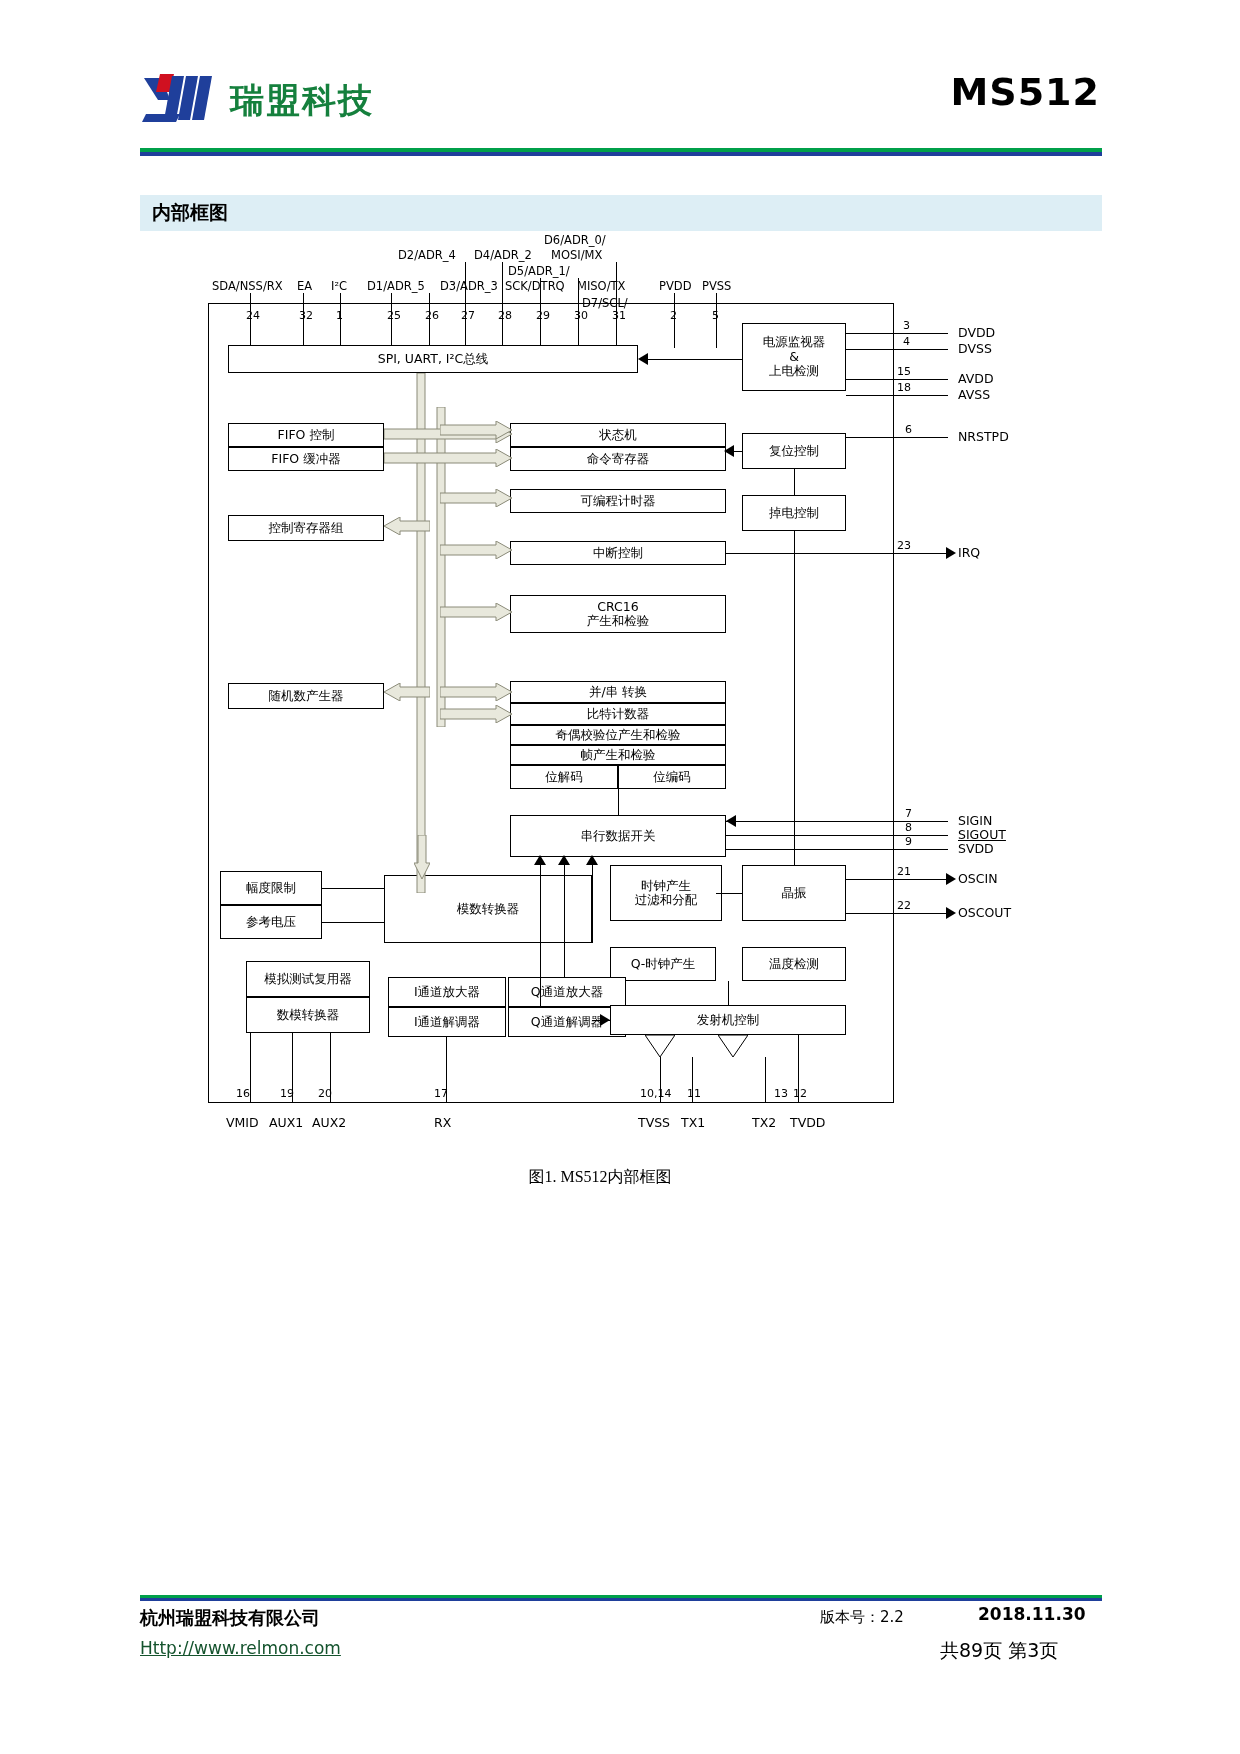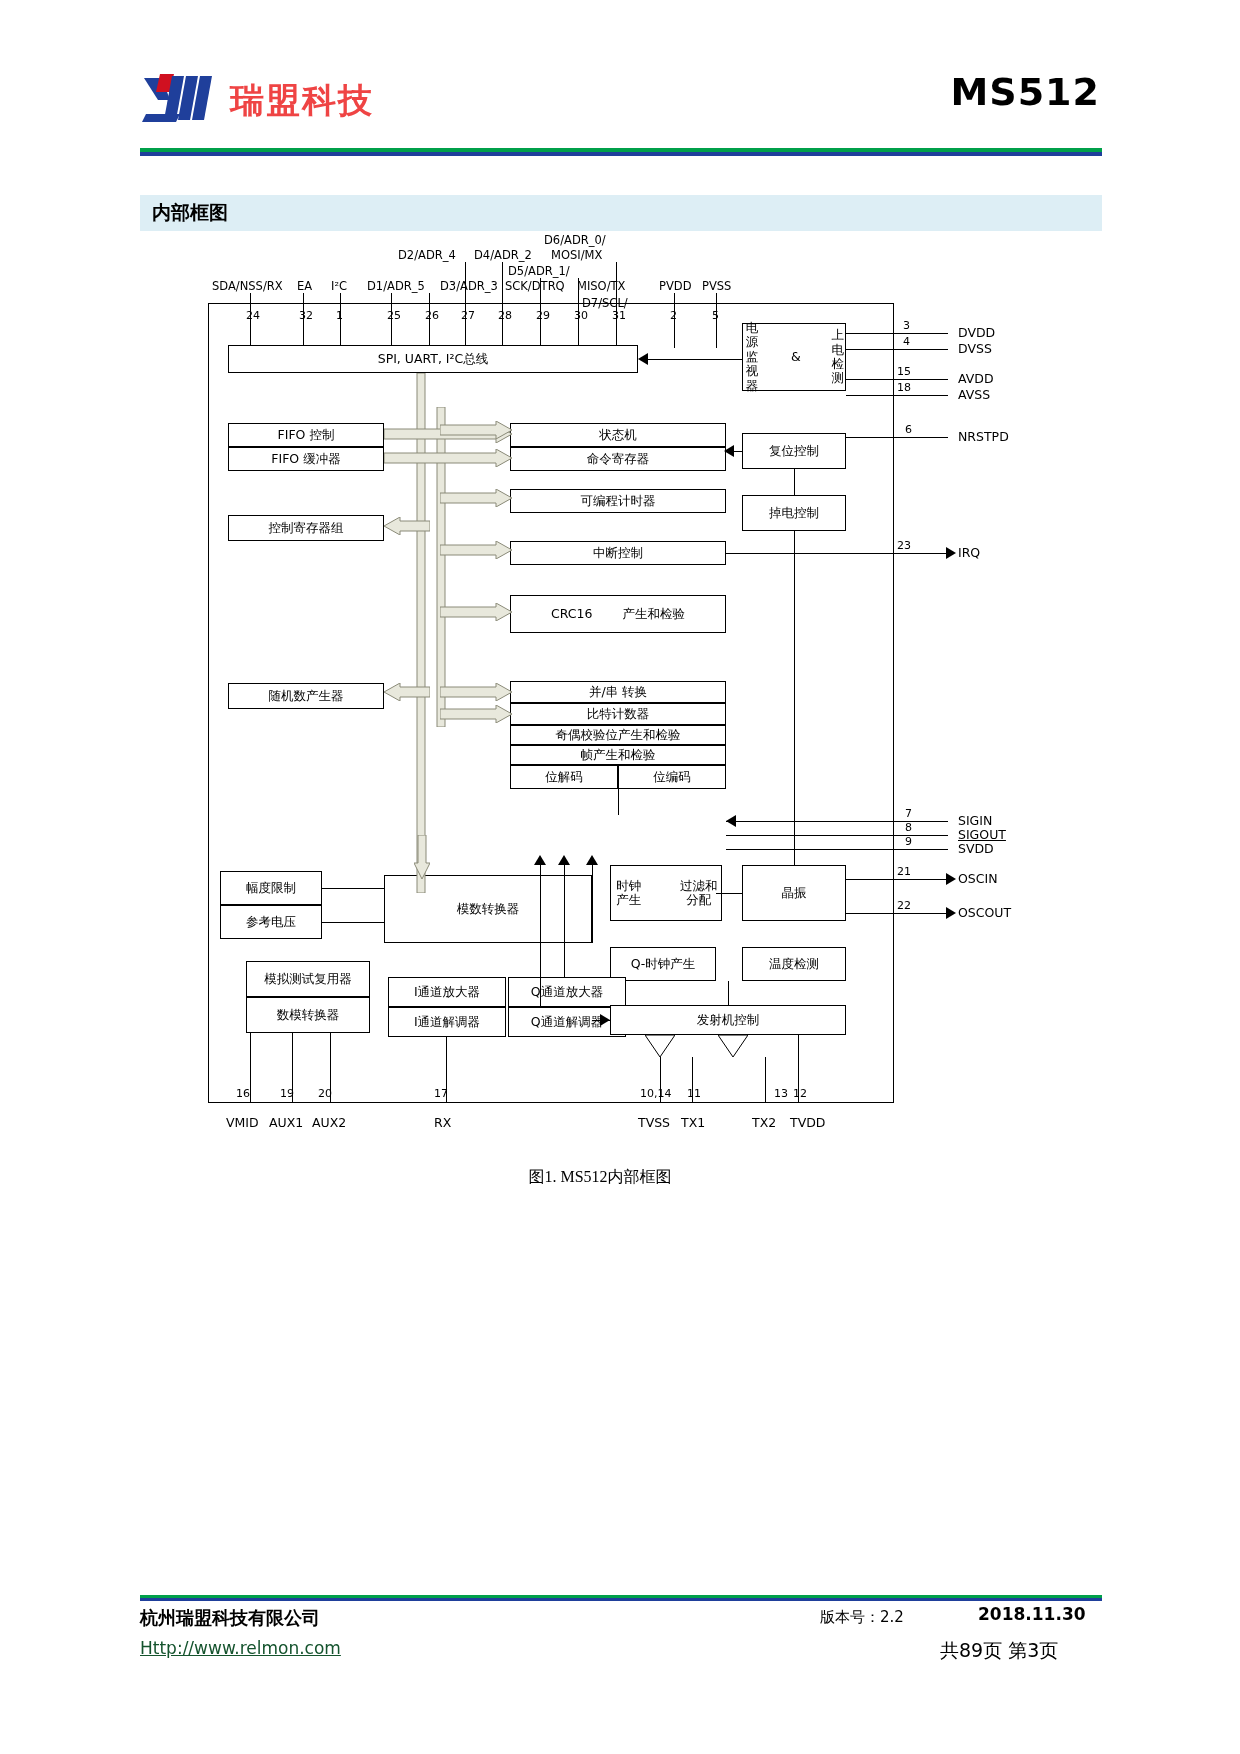--- a/index.html
+++ b/index.html
@@ -10,21 +10,21 @@
     color:#000;
     position:relative;
     overflow:hidden;
   }
   .page { position:absolute; left:0; top:0; width:1240px; height:1754px; }
 
   
   #header { position:absolute; left:140px; top:60px; width:960px; height:90px; }
   #logo-mark { position:absolute; left:0px; top:10px; width:85px; height:58px; }
   #logo-text { position:absolute; left:90px; top:18px; font-family:"DejaVu Sans", sans-serif;
-               font-size:34px; font-weight:bold; letter-spacing:2px; color:#ef4444; }
+               font-size:34px; font-weight:bold; letter-spacing:2px; color:#15803d; }
   #part-number { position:absolute; right:0px; top:10px; font-family:"DejaVu Sans", sans-serif;
                  font-size:38px; font-weight:bold; letter-spacing:1px; }
   #header-rule-green { position:absolute; left:140px; top:148px; width:962px; height:4px; background:#00a04a; }
   #header-rule-blue  { position:absolute; left:140px; top:152px; width:962px; height:4px; background:#1f3f9b; }
 
   
   #section-bar { position:absolute; left:140px; top:195px; width:962px; height:36px;
                  background:#ddeef5; }
   #section-title { position:absolute; left:152px; top:200px; font-family:"DejaVu Sans", sans-serif;
                    font-size:19px; font-weight:bold; color:#000; }
@@ -32,21 +32,21 @@
   
   #diagram { position:absolute; left:140px; top:235px; width:962px; height:930px; }
 
   .box {
     position:absolute; box-sizing:border-box;
     border:1px solid #000; background:#fff;
     display:flex; align-items:center; justify-content:center;
     text-align:center; font-size:12.5px; line-height:1.15;
     font-family:"DejaVu Sans", sans-serif;
   }
-  .box.multi { flex-direction:row;gap:30px; }
+  .box.multi { flex-direction:column; }
   .frame { position:absolute; box-sizing:border-box; border:1px solid #000; background:transparent; }
   .hline { position:absolute; height:1px; background:#000; }
   .vline { position:absolute; width:1px; background:#000; }
   .lbl { position:absolute; font-family:"DejaVu Sans", sans-serif; font-size:11.5px; white-space:nowrap; }
   .pinnum { position:absolute; font-family:"DejaVu Sans", sans-serif; font-size:11px; }
   .sig { position:absolute; font-family:"DejaVu Sans", sans-serif; font-size:12.5px; white-space:nowrap; }
 
   
   .warrow { position:absolute; }
   .warrow svg { display:block; }
@@ -215,20 +215,21 @@
 
     <div class="box" style="left:88px; top:448px; width:156px; height:26px;">随机数产生器</div>
 
     <div class="box" style="left:370px; top:446px; width:216px; height:22px;">并/串 转换</div>
     <div class="box" style="left:370px; top:468px; width:216px; height:22px;">比特计数器</div>
     <div class="box" style="left:370px; top:490px; width:216px; height:20px;">奇偶校验位产生和检验</div>
     <div class="box" style="left:370px; top:510px; width:216px; height:20px;">帧产生和检验</div>
     <div class="box" style="left:370px; top:530px; width:108px; height:24px;">位解码</div>
     <div class="box" style="left:478px; top:530px; width:108px; height:24px;">位编码</div>
 
+    <div class="box" style="left:370px; top:580px; width:216px; height:42px;">串行数据开关</div>
 
     <div class="hline" style="left:586px; top:586px; width:222px;"></div>
     <div class="hline" style="left:586px; top:600px; width:222px;"></div>
     <div class="hline" style="left:586px; top:614px; width:222px;"></div>
     <div class="arrowhead" style="left:586px; top:580px;">
       <svg width="10" height="12">
           <polygon points="10,0 10,12 0,6" fill="#000"></polygon>
         </svg>
     </div>
     <div class="pinnum" style="left:765px; top:572px;">7</div>

